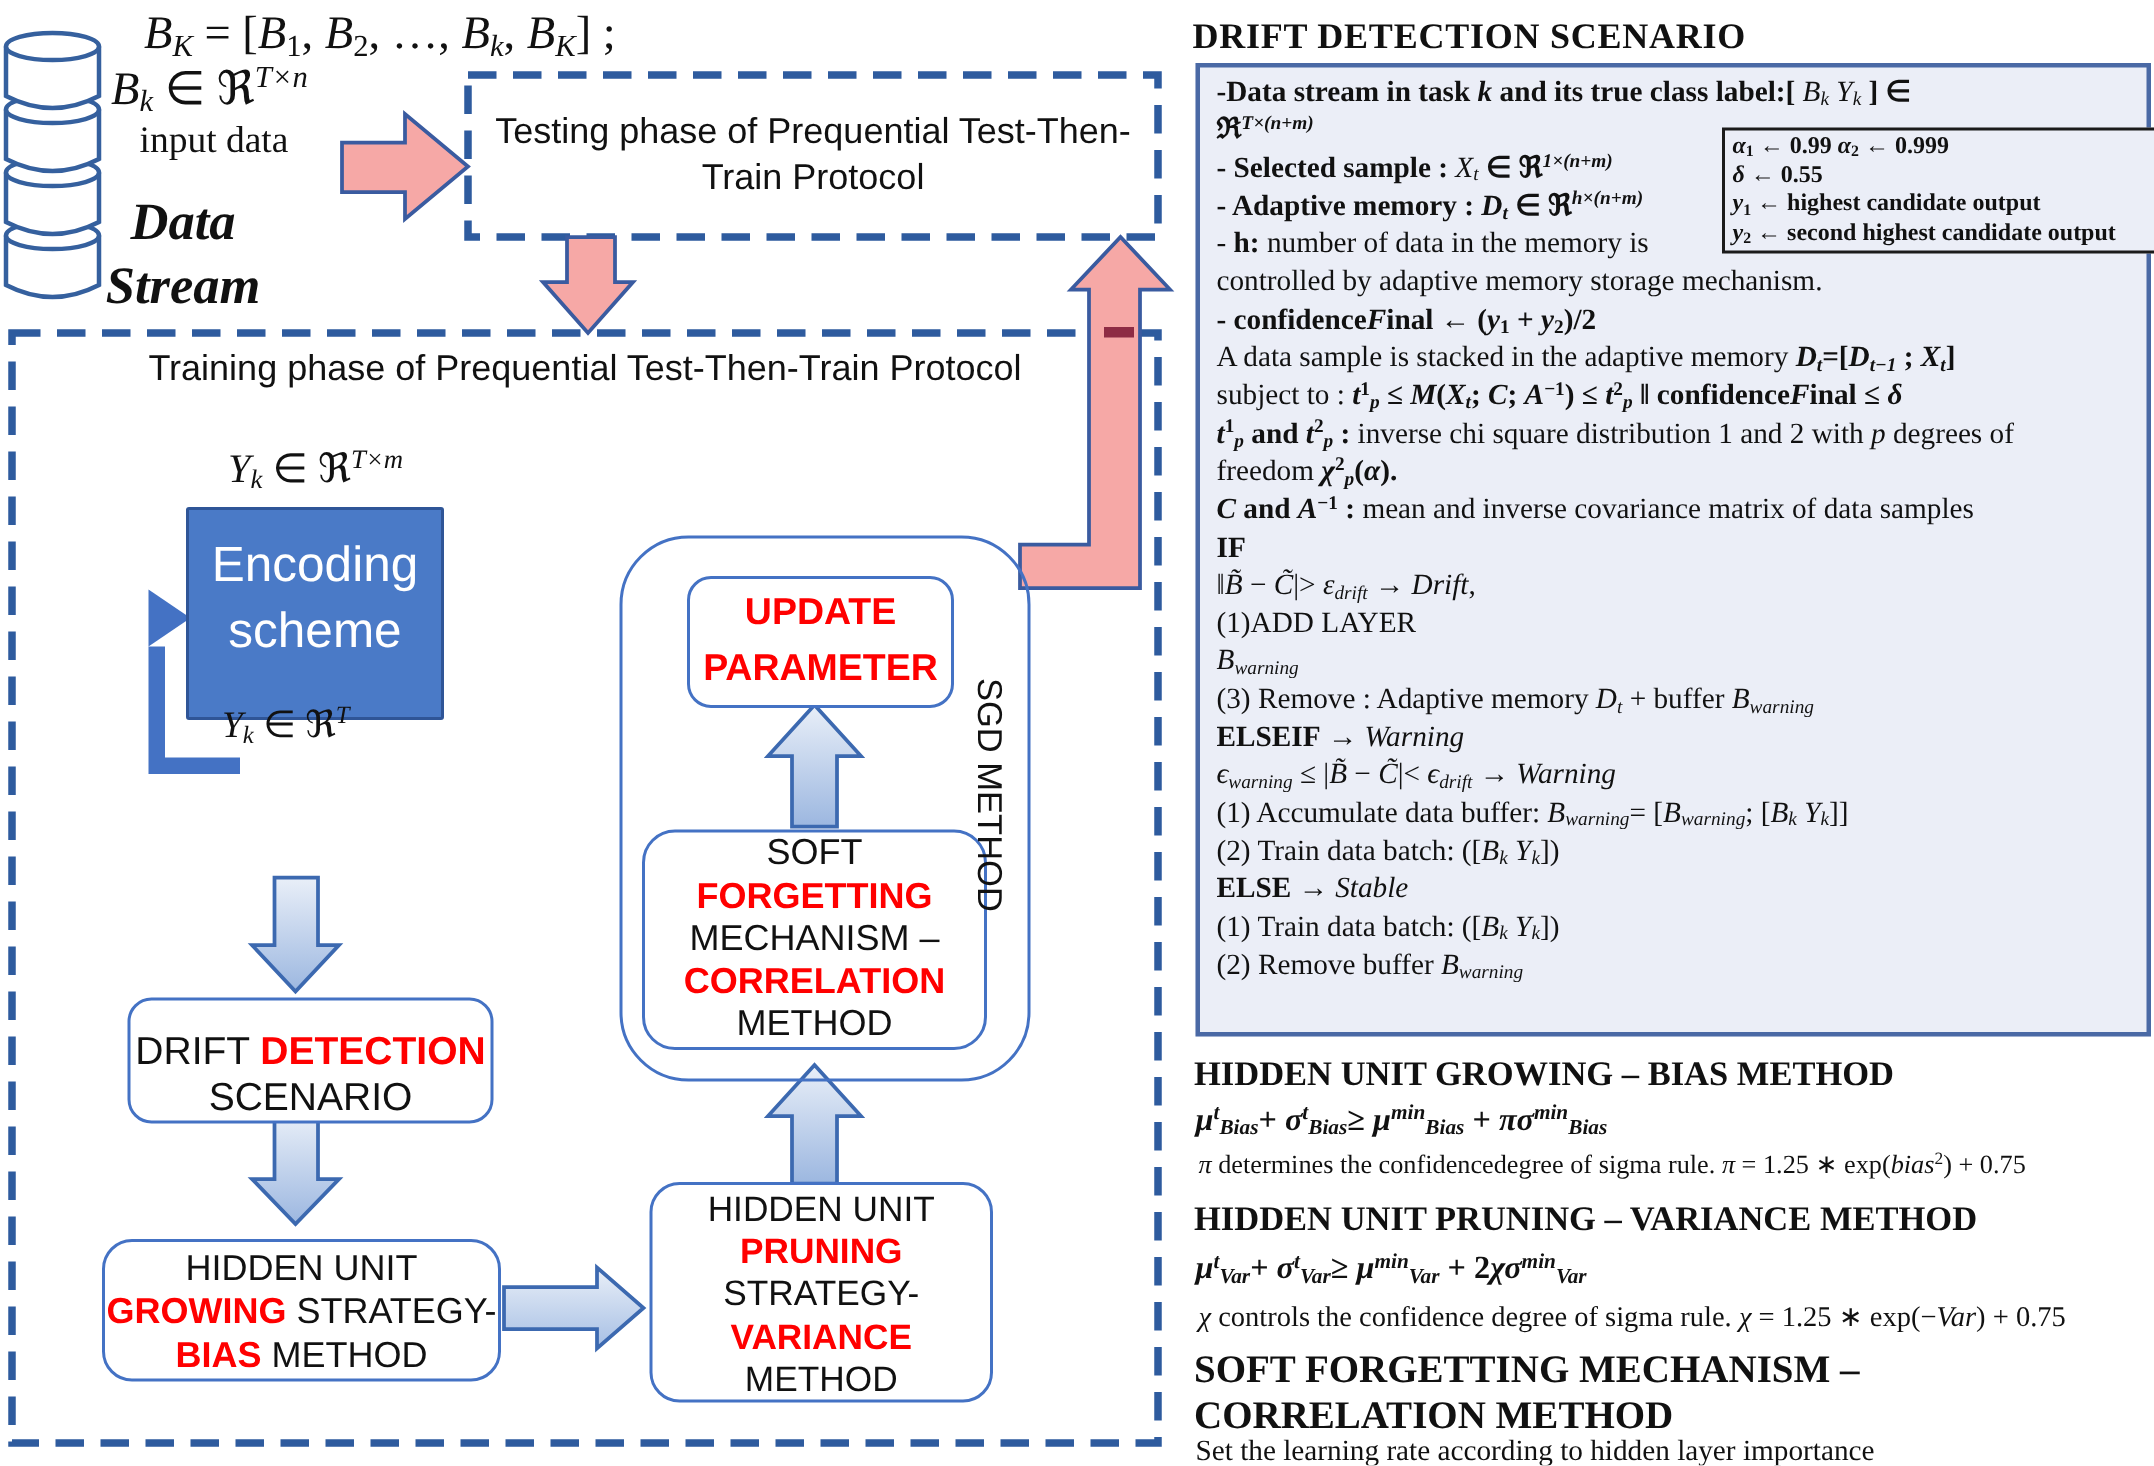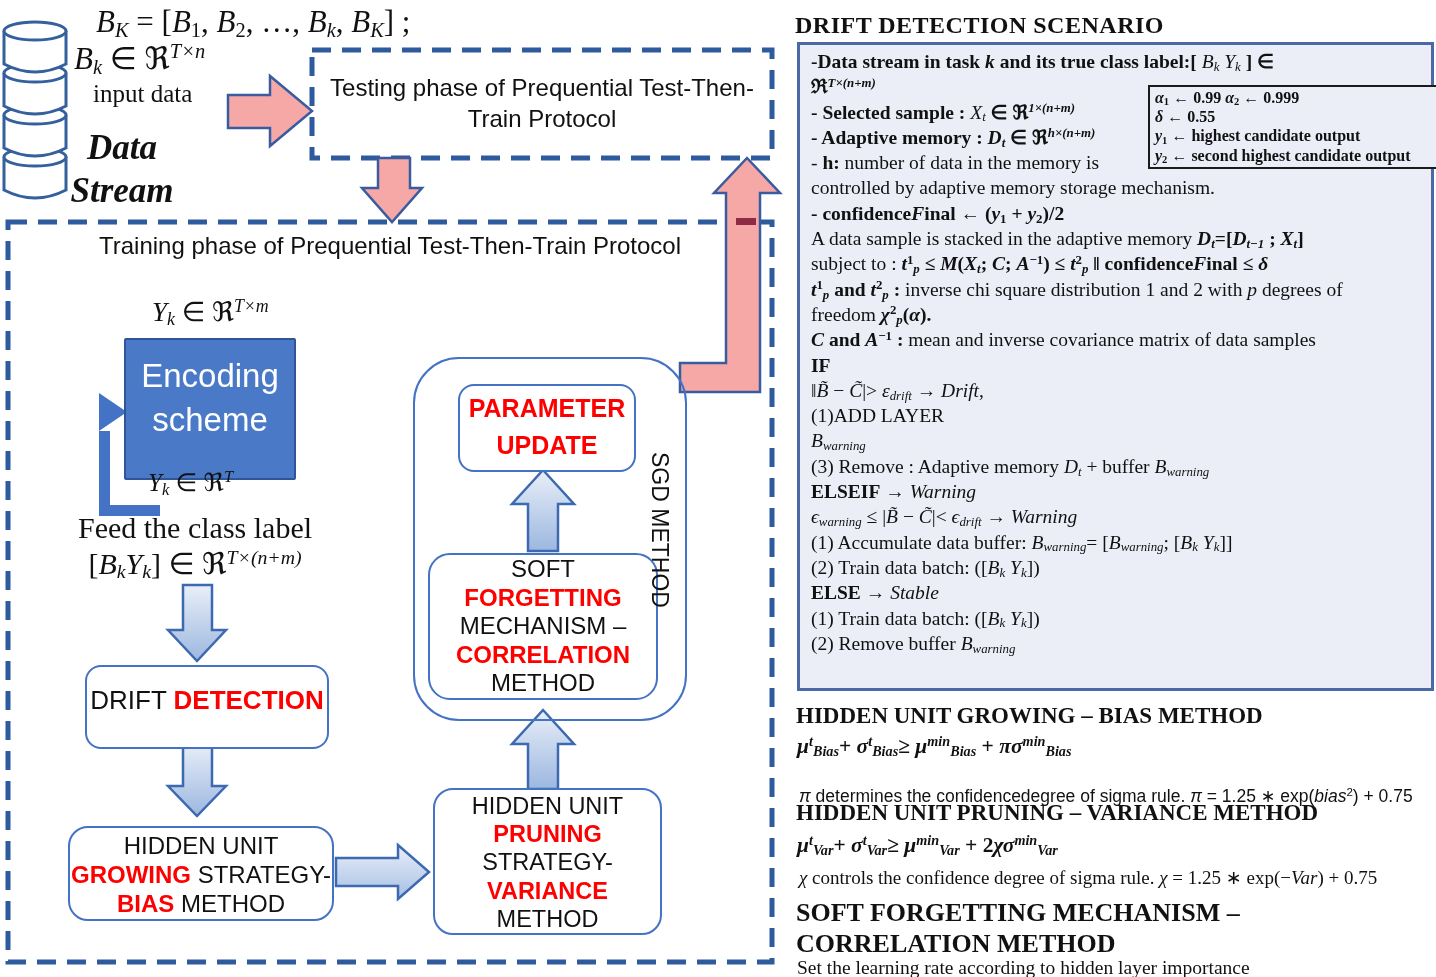--- a/index.html
+++ b/index.html
@@ -89,38 +89,35 @@
   <div class="abs serif nowrap" style="left:152px;top:296px;font-size:27px;">
       <div class="ln"><span class="i">Y</span><span class="i sb">k</span><span> ∈ ℜ</span><span class="i sp">T×m</span></div>
     </div>
   <div class="roundbox" style="left:124px;top:338px;width:168px;height:124px;background:#4a7ac7;border:2px solid #2f5597;border-radius:2px;color:#fff;font-size:33px;line-height:44px;padding-top:14px;">
       <div class="ln"><span>Encoding</span></div>
       <div class="ln"><span>scheme</span></div>
     </div>
   <div class="abs serif nowrap" style="left:148px;top:468px;font-size:25px;">
       <div class="ln"><span class="i">Y</span><span class="i sb">k</span><span> ∈ ℜ</span><span class="i sp">T</span></div>
     </div>
-  <div class="abs serif center" style="left:30px;top:510px;width:330px;font-size:30px;line-height:36px;">
-      <div class="ln"><span>Feed the class label</span></div>
-      <div class="ln"><span>[</span><span class="i">B</span><span class="i sb">k</span><span class="i">Y</span><span class="i sb">k</span><span>] ∈ ℜ</span><span class="i sp">T×(n+m)</span></div>
-    </div>
 
   <div class="roundbox" style="left:85px;top:665px;width:240px;height:62px;font-size:26px;line-height:31px;padding-top:18px;">
       <div class="ln"><span>DRIFT </span><span class="r">DETECTION</span></div>
+      <div class="ln"><span>SCENARIO</span></div>
     </div>
   <div class="roundbox" style="left:68px;top:826px;width:262px;height:88px;font-size:24px;line-height:29px;padding-top:3px;border-radius:20px;">
       <div class="ln"><span>HIDDEN UNIT</span></div>
       <div class="ln"><span class="r">GROWING</span><span> STRATEGY-</span></div>
       <div class="ln"><span class="r">BIAS</span><span> METHOD</span></div>
     </div>
 
   <div class="abs" style="left:413px;top:357px;width:270px;height:360px;border:2.2px solid #4472c4;border-radius:46px;"></div>
   <div class="roundbox" style="left:458px;top:384px;width:174px;height:80px;font-size:25px;line-height:37px;padding-top:4px;">
+      <div class="ln"><span class="r">UPDATE</span></div>
       <div class="ln"><span class="r">PARAMETER</span></div>
-      <div class="ln"><span class="r">UPDATE</span></div>
     </div>
   <div class="roundbox" style="left:428px;top:553px;width:226px;height:143px;font-size:24px;line-height:28.6px;border-radius:22px;">
       <div class="ln"><span>SOFT</span></div>
       <div class="ln"><span class="r">FORGETTING</span></div>
       <div class="ln"><span>MECHANISM –</span></div>
       <div class="ln"><span class="r">CORRELATION</span></div>
       <div class="ln"><span>METHOD</span></div>
     </div>
   <div class="abs vtext" style="left:646px;top:452px;height:250px;font-size:23px;">SGD METHOD</div>
 
@@ -167,21 +164,21 @@
       <div class="ln"><span class="b i">α</span><span class="b sb">1</span><span class="b"> ← 0.99 </span><span class="b i">α</span><span class="b sb">2</span><span class="b"> ← 0.999</span></div>
       <div class="ln"><span class="b i">δ</span><span class="b"> ← 0.55</span></div>
       <div class="ln"><span class="b i">y</span><span class="b sb">1</span><span class="b"> ← highest candidate output</span></div>
       <div class="ln"><span class="b i">y</span><span class="b sb">2</span><span class="b"> ← second highest candidate output</span></div>
     </div>
 
   <div class="abs serif b nowrap" style="left:796px;top:703px;font-size:23px;">HIDDEN UNIT GROWING – BIAS METHOD</div>
   <div class="abs serif nowrap" style="left:797px;top:734px;font-size:21.5px;">
       <div class="ln"><span class="b i">μ</span><span class="b i sp">t</span><span class="b i sb">Bias</span><span class="b">+ </span><span class="b i">σ</span><span class="b i sp">t</span><span class="b i sb">Bias</span><span class="b">≥ </span><span class="b i">μ</span><span class="b i sp">min</span><span class="b i sb">Bias</span><span class="b"> + </span><span class="b i">π</span><span class="b i">σ</span><span class="b i sp">min</span><span class="b i sb">Bias</span></div>
     </div>
-  <div class="abs sans nowrap" style="left:799px;top:786px;font-size:17.5px;">
+  <div class="abs sans nowrap" style="left:799px;top:766px;font-size:17.5px;font-family:Liberation Serif, serif;">
       <div class="ln"><span class="i">π</span><span> determines  the confidencedegree  of sigma rule. </span><span class="i">π</span><span> = 1.25 ∗ exp(</span><span class="i">bias</span><span class="sp">2</span><span>) + 0.75</span></div>
     </div>
 
   <div class="abs serif b nowrap" style="left:796px;top:800px;font-size:23px;">HIDDEN UNIT PRUNING – VARIANCE METHOD</div>
   <div class="abs serif nowrap" style="left:797px;top:833px;font-size:21.5px;">
       <div class="ln"><span class="b i">μ</span><span class="b i sp">t</span><span class="b i sb">Var</span><span class="b">+ </span><span class="b i">σ</span><span class="b i sp">t</span><span class="b i sb">Var</span><span class="b">≥ </span><span class="b i">μ</span><span class="b i sp">min</span><span class="b i sb">Var</span><span class="b"> + 2</span><span class="b i">χ</span><span class="b i">σ</span><span class="b i sp">min</span><span class="b i sb">Var</span></div>
     </div>
   <div class="abs serif nowrap" style="left:799px;top:866px;font-size:19px;">
       <div class="ln"><span class="i">χ</span><span> controls the confidence degree of  sigma rule. </span><span class="i">χ</span><span> = 1.25 ∗ exp(−</span><span class="i">Var</span><span>) + 0.75</span></div>
     </div>

